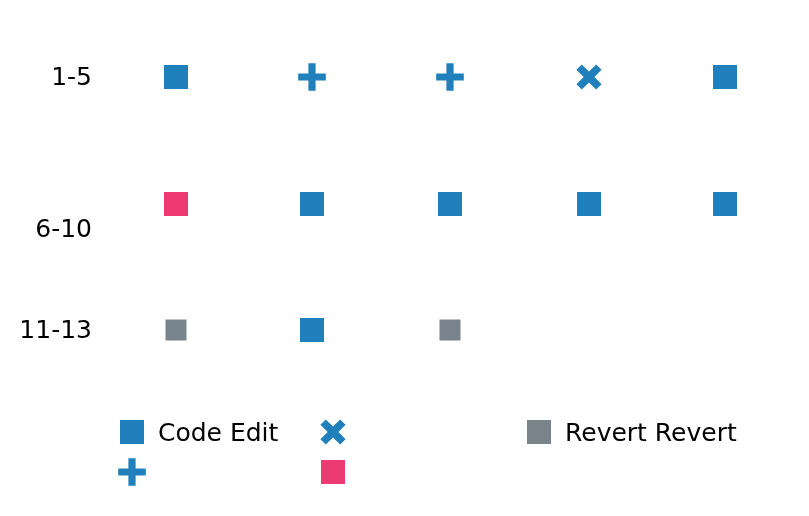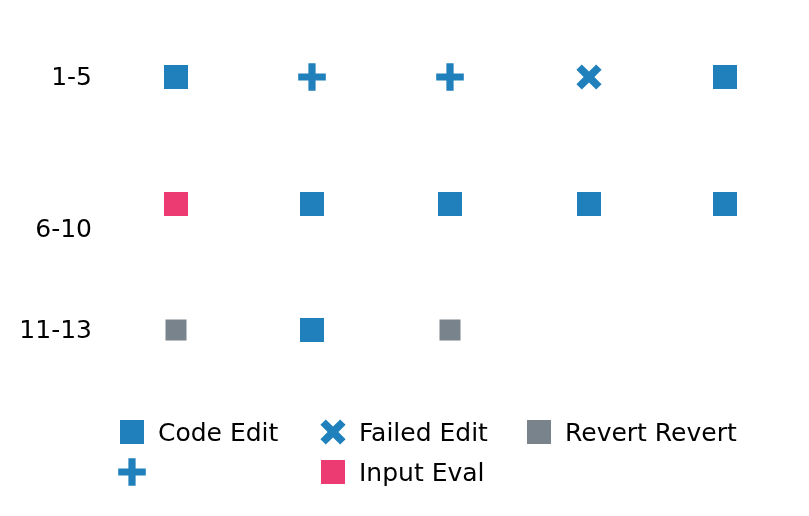--- a/index.html
+++ b/index.html
@@ -143,39 +143,37 @@
             <div class="sw" style="background: rgb(31, 128, 188);"></div>
           </div>
           <span class="legend-label">Code Edit</span>
         </div>
         <div class="legend-entry" style="left: 318px;">
           <div class="legend-marker">
             <svg width="30" height="30" viewBox="0 0 100 100" aria-hidden="true">
               <path fill="#1F80BC" d="M50 32 L74 8 L92 26 L68 50 L92 74 L74 92 L50 68 L26 92 L8 74 L32 50 L8 26 L26 8 Z"></path>
             </svg>
           </div>
-          <span class="legend-label">Failed Edit</span>
         </div>
         <div class="legend-entry" style="left: 524px;">
           <div class="legend-marker">
             <div class="sw" style="background: rgb(121, 131, 140);"></div>
           </div>
           <span class="legend-label">Revert Revert</span>
         </div>
       </div>
     <div class="legend-row r1">
         <div class="legend-entry" style="left: 117px;">
           <div class="legend-marker">
             <svg width="30" height="30" viewBox="0 0 100 100" aria-hidden="true">
               <path fill="#1F80BC" d="M38 4 H62 V38 H96 V62 H62 V96 H38 V62 H4 V38 H38 Z"></path>
             </svg>
           </div>
         </div>
         <div class="legend-entry" style="left: 318px;">
           <div class="legend-marker">
             <div class="sw" style="background: rgb(236, 58, 115);"></div>
           </div>
-          <span class="legend-label">Input Eval</span>
         </div>
       </div>
   </div>
 
 </div>
 
 </body></html>

